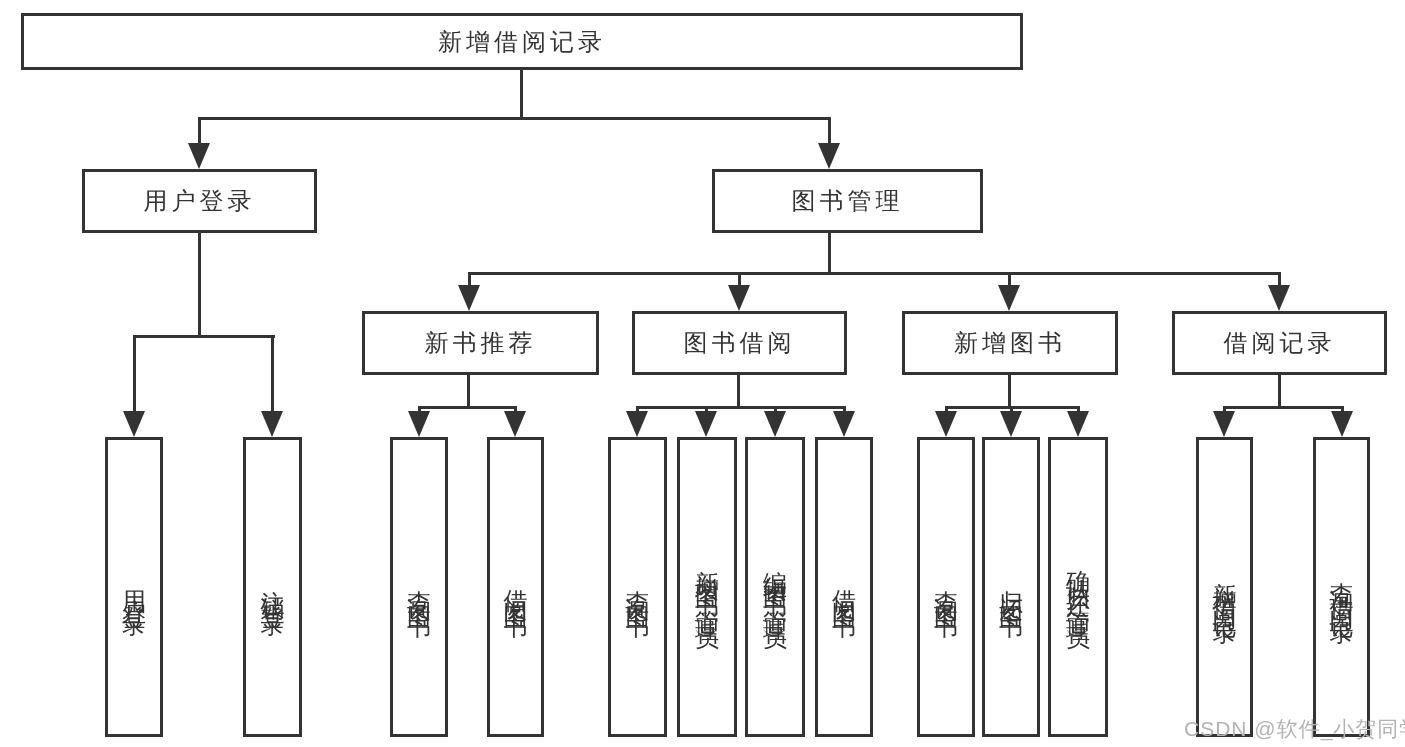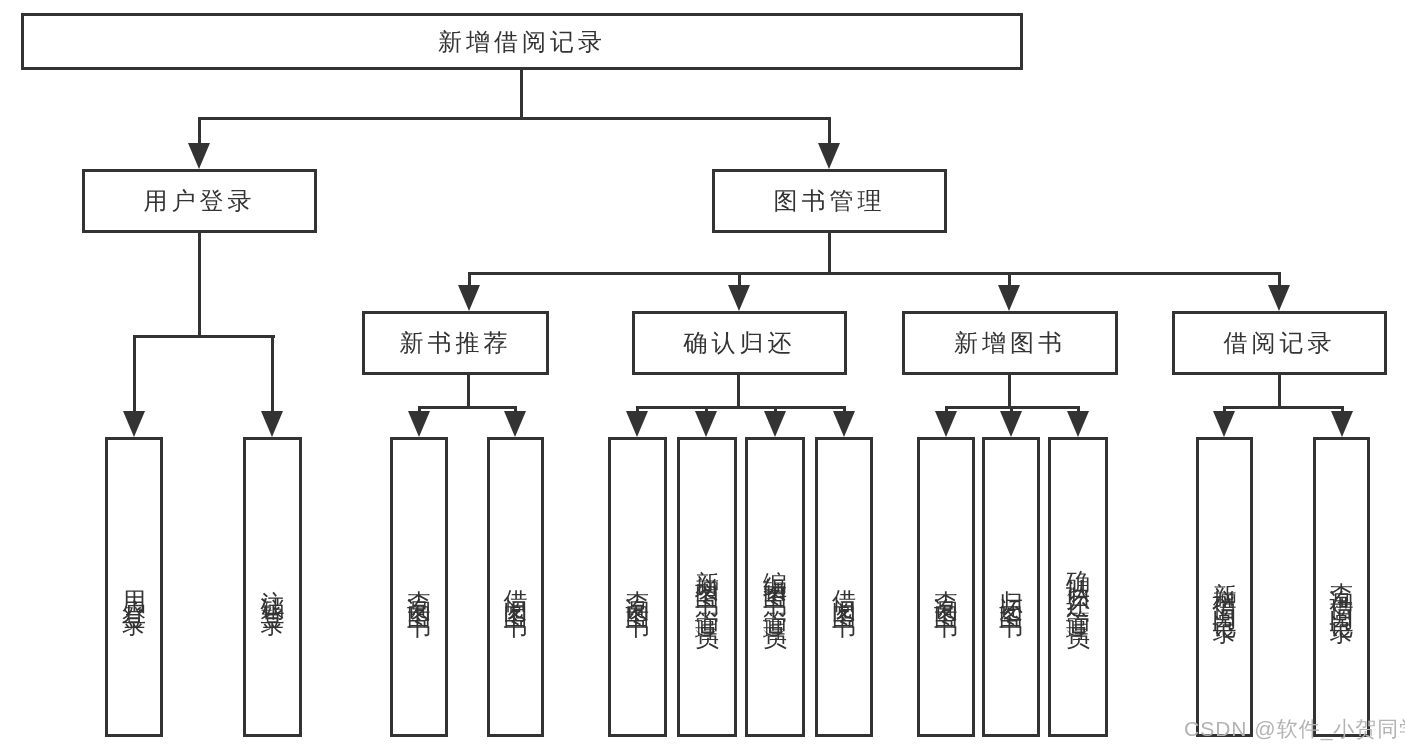--- a/index.html
+++ b/index.html
@@ -42,42 +42,42 @@
   <div class="bx" style="left:21px;top:13px;width:1002px;height:57px;">新增借阅记录</div>
 
   <i class="ln" style="left:520px;top:70px;width:3px;height:49px;"></i>
   <i class="ln" style="left:198px;top:117px;width:633px;height:3px;"></i>
   <i class="ln" style="left:198px;top:117px;width:3px;height:30px;"></i>
   <i class="ar" style="left:188px;top:143px;"></i>
   <i class="ln" style="left:828px;top:117px;width:3px;height:30px;"></i>
   <i class="ar" style="left:818px;top:143px;"></i>
 
   <div class="bx" style="left:82px;top:169px;width:235px;height:64px;">用户登录</div>
-  <div class="bx" style="left:712px;top:169px;width:235px;height:64px;">图书管理</div>
+  <div class="bx" style="left:712px;top:169px;width:271px;height:64px;">图书管理</div>
 
   <i class="ln" style="left:198px;top:233px;width:3px;height:105px;"></i>
   <i class="ln" style="left:133px;top:335px;width:142px;height:3px;"></i>
   <i class="ln" style="left:133px;top:335px;width:3px;height:78px;"></i>
   <i class="ar" style="left:123px;top:411px;"></i>
   <i class="ln" style="left:271px;top:335px;width:3px;height:78px;"></i>
   <i class="ar" style="left:261px;top:411px;"></i>
 
   <i class="ln" style="left:828px;top:233px;width:3px;height:42px;"></i>
   <i class="ln" style="left:468px;top:272px;width:813px;height:3px;"></i>
   <i class="ln" style="left:468px;top:272px;width:3px;height:16px;"></i>
   <i class="ar" style="left:458px;top:285px;"></i>
   <i class="ln" style="left:738px;top:272px;width:3px;height:16px;"></i>
   <i class="ar" style="left:728px;top:285px;"></i>
   <i class="ln" style="left:1008px;top:272px;width:3px;height:16px;"></i>
   <i class="ar" style="left:998px;top:285px;"></i>
   <i class="ln" style="left:1278px;top:272px;width:3px;height:16px;"></i>
   <i class="ar" style="left:1268px;top:285px;"></i>
 
-  <div class="bx" style="left:362px;top:311px;width:187px;height:64px;">新书推荐</div>
-  <div class="bx" style="left:632px;top:311px;width:215px;height:64px;">确认归还</div>
+  <div class="bx" style="left:362px;top:311px;width:237px;height:64px;">新书推荐</div>
+  <div class="bx" style="left:632px;top:311px;width:215px;height:64px;">图书借阅</div>
   <div class="bx" style="left:902px;top:311px;width:216px;height:64px;">新增图书</div>
   <div class="bx" style="left:1172px;top:311px;width:215px;height:64px;">借阅记录</div>
 
   <i class="ln" style="left:467px;top:375px;width:3px;height:33px;"></i>
   <i class="ln" style="left:737px;top:375px;width:3px;height:33px;"></i>
   <i class="ln" style="left:1008px;top:375px;width:3px;height:33px;"></i>
   <i class="ln" style="left:1278px;top:375px;width:3px;height:33px;"></i>
 
   <i class="ln" style="left:418px;top:406px;width:99px;height:3px;"></i>
   <i class="ln" style="left:636px;top:406px;width:210px;height:3px;"></i>

